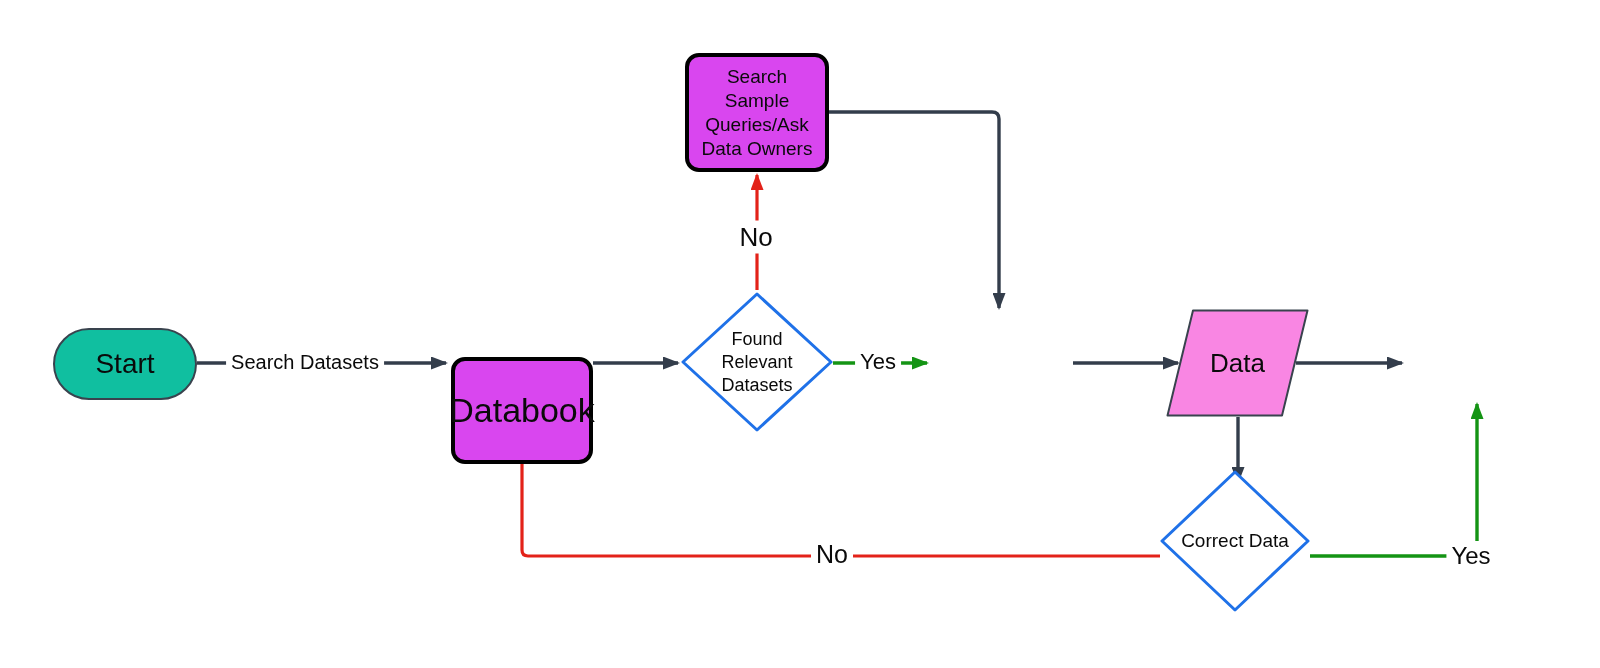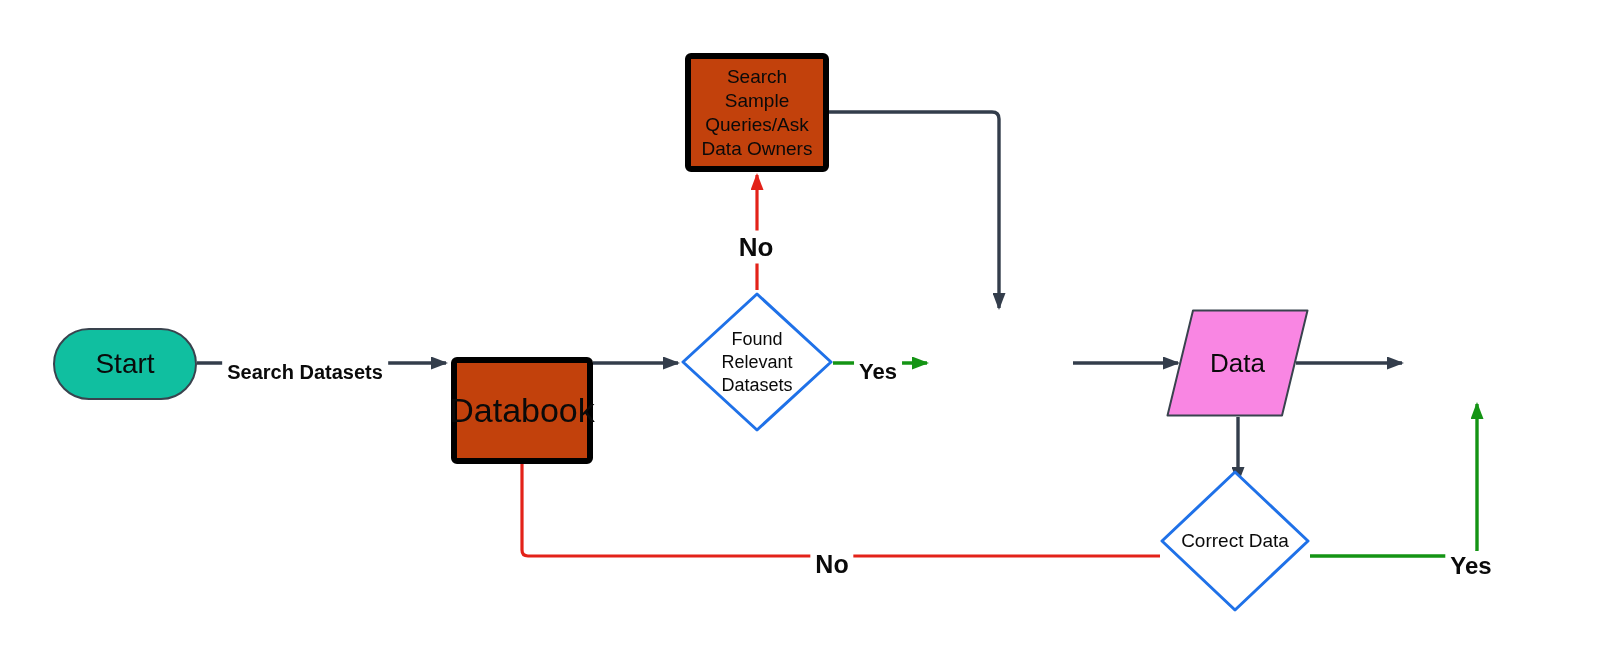--- a/index.html
+++ b/index.html
@@ -9,28 +9,28 @@
   }
   .connectors { position:absolute; left:0; top:0; width:1600px; height:668px; }
   .node {
     position:absolute; display:flex; align-items:center; justify-content:center;
     text-align:center; box-sizing:border-box; color:#0a0a0a;
   }
   .terminator {
     background:#10bfa0; border:2px solid #39434e; border-radius:36px; font-size:28px;
   }
   .process {
-    background:#c2410c; border:6px solid #000000; border-radius:6px;
+    background:#d946ef; border:4px solid #000000; border-radius:14px;
   }
   .shape-node { background:transparent; border:none; }
   .shape-svg { position:absolute; left:0; top:0; width:100%; height:100%; }
   .shape-label { position:relative; z-index:1; }
   .edge-label {
     position:absolute; transform:translate(-50%,-50%); background:#ffffff;
-    font-weight:bold; color:#0a0a0a; padding:1px 5px; white-space:nowrap; z-index:2;margin-top:10px;
+    font-weight:normal; color:#0a0a0a; padding:1px 5px; white-space:nowrap; z-index:2;
   }
   .lh-tight div { margin:0; }
 </style>
 </head>
 <body>
 
 <div class="canvas">
 
   <svg class="connectors" viewBox="0 0 1600 668" xmlns="http://www.w3.org/2000/svg">
     <defs>

